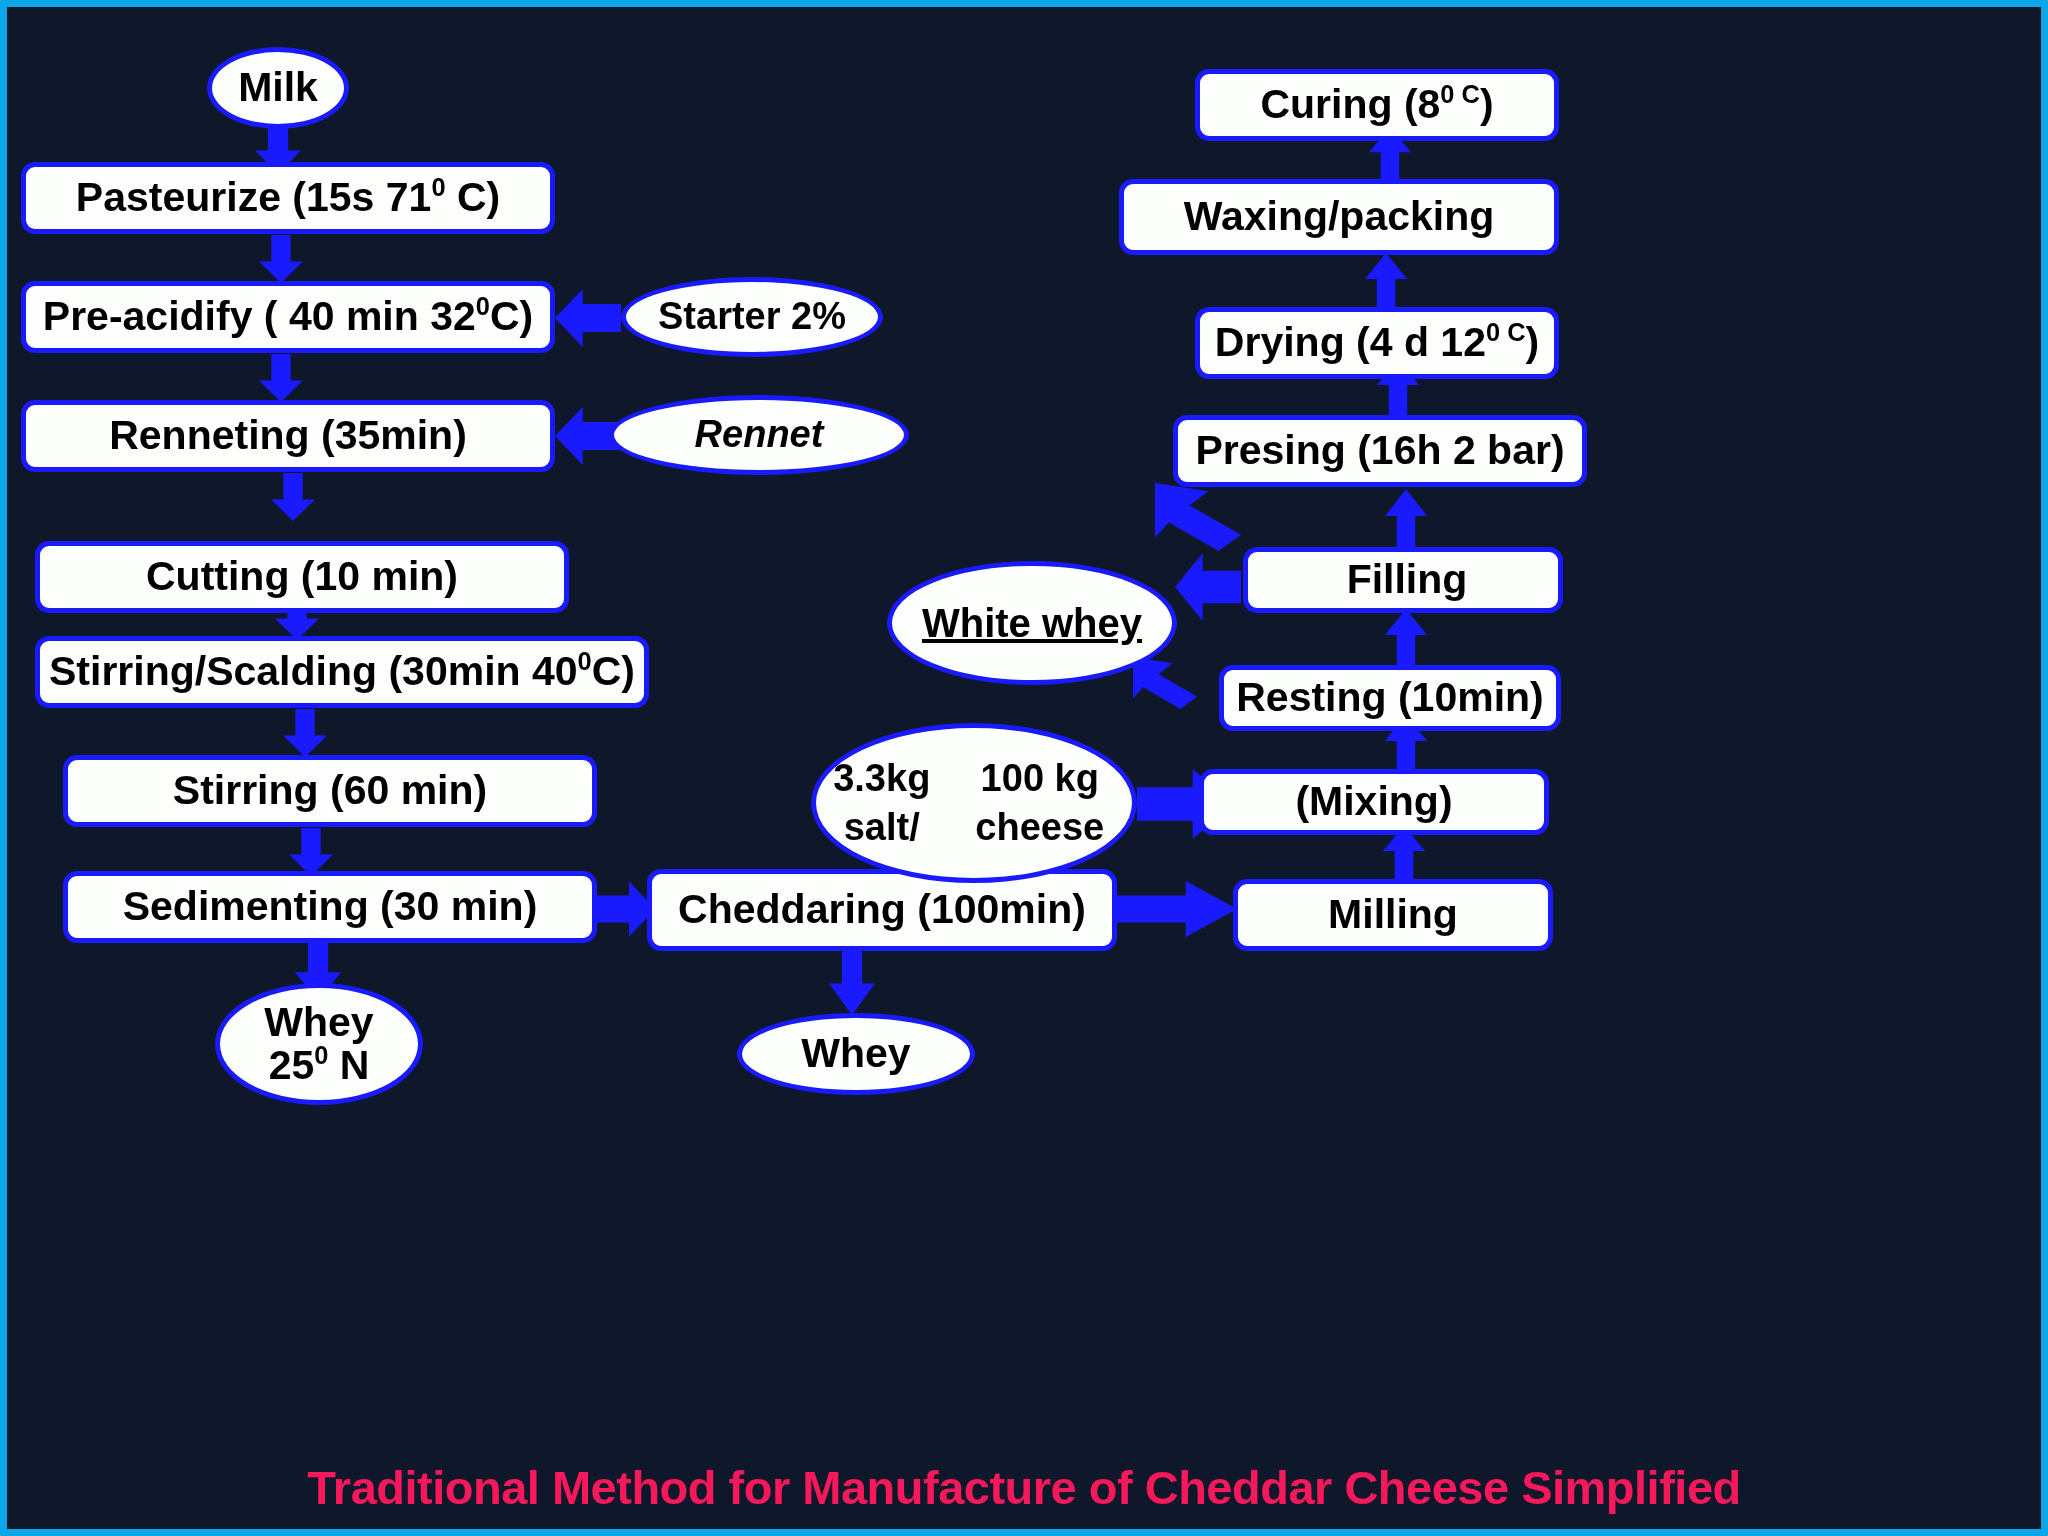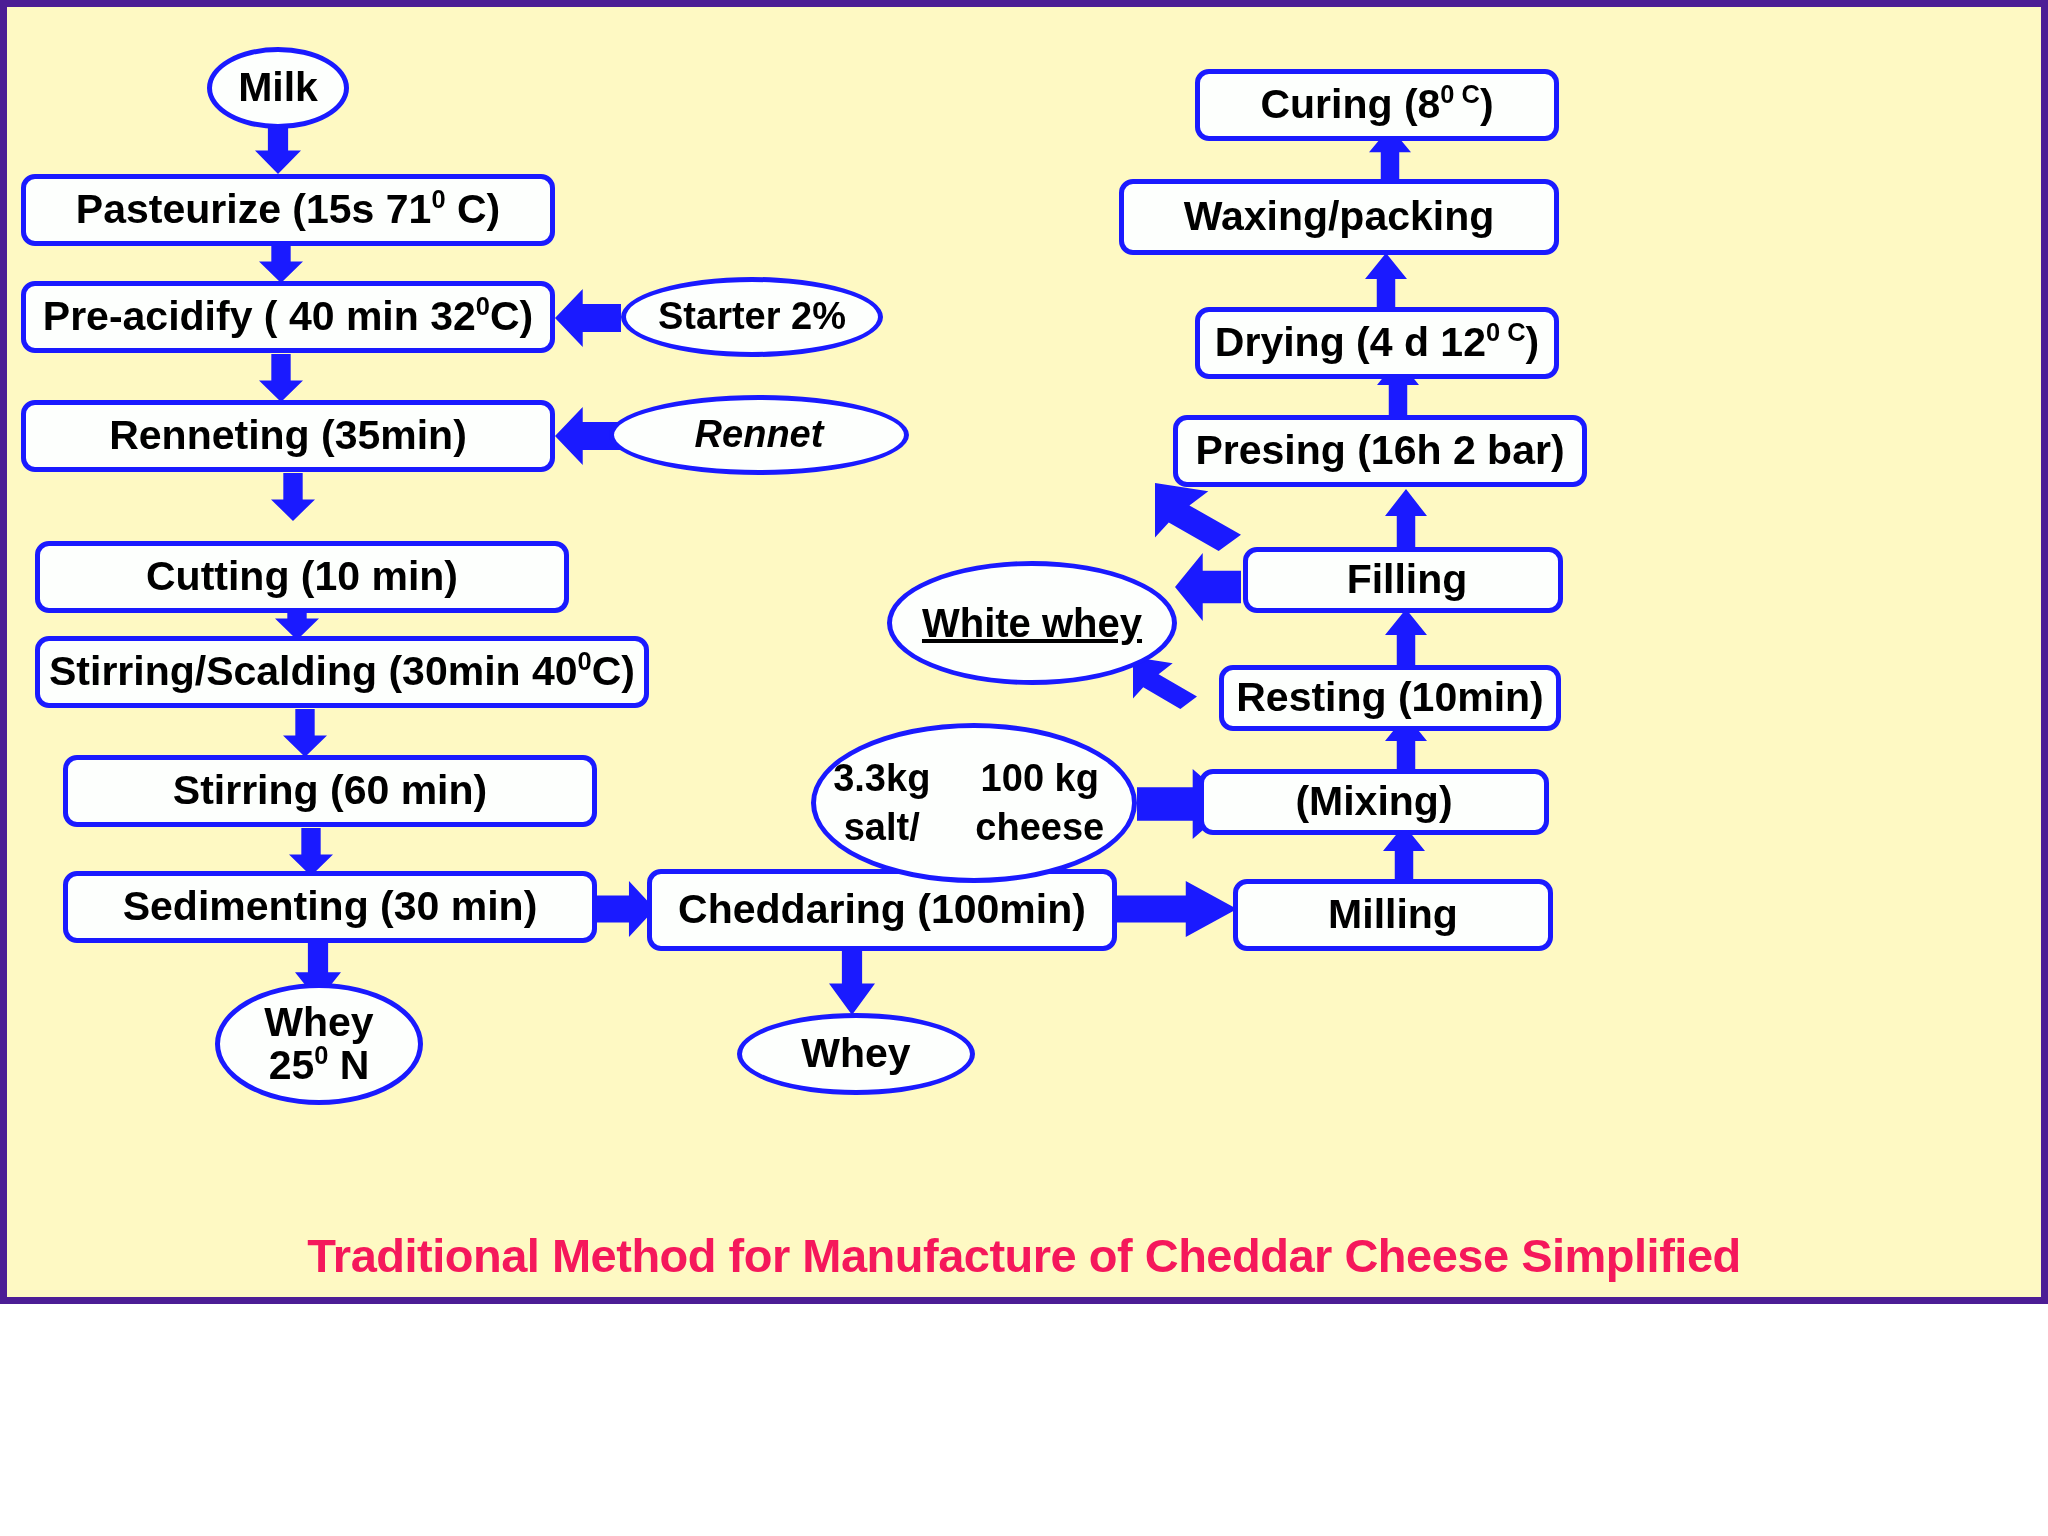--- a/index.html
+++ b/index.html
@@ -4,23 +4,23 @@
 <title>Cheddar Cheese Manufacture Flowchart</title>
 <style>
   html, body {
     margin: 0;
     padding: 0;
     background: #ffffff;
   }
   #canvas {
     position: relative;
     width: 2048px;
-    height: 1304px;
-    background: #fef9c3;
-    border: 7px solid #4c1d95;
+    height: 1536px;
+    background: #0f172a;
+    border: 7px solid #0ea5e9;
     box-sizing: border-box;
     overflow: hidden;
     font-family: "Liberation Sans", sans-serif;
   }
 
   
   .node {
     position: absolute;
     box-sizing: border-box;
     display: flex;
@@ -89,21 +89,21 @@
 <body>
 
 <div id="canvas">
 
   <div class="node ellipse" style="left:200px; top:40px; width:142px; height:82px; font-size:41px;">
     <span class="lbl">Milk</span>
   </div>
 
   <div class="arrow arrow-down" style="left:248px; top:115px; width:46px; height:52px;"></div>
 
-  <div class="node box" style="left:14px; top:155px; width:534px; height:72px; font-size:41px;margin-top:12px;">
+  <div class="node box" style="left:14px; top:155px; width:534px; height:72px; font-size:41px;">
     <span class="lbl"><span>Pasteurize (15s 71</span><sup>0</sup><span> C)</span></span>
   </div>
 
   <div class="arrow arrow-down" style="left:252px; top:228px; width:44px; height:48px;"></div>
 
   <div class="node box" style="left:14px; top:274px; width:534px; height:72px; font-size:41px;">
     <span class="lbl"><span>Pre-acidify ( 40 min 32</span><sup>0</sup><span>C)</span></span>
   </div>
 
   <div class="arrow arrow-left" style="left:548px; top:282px; width:66px; height:58px;"></div>

